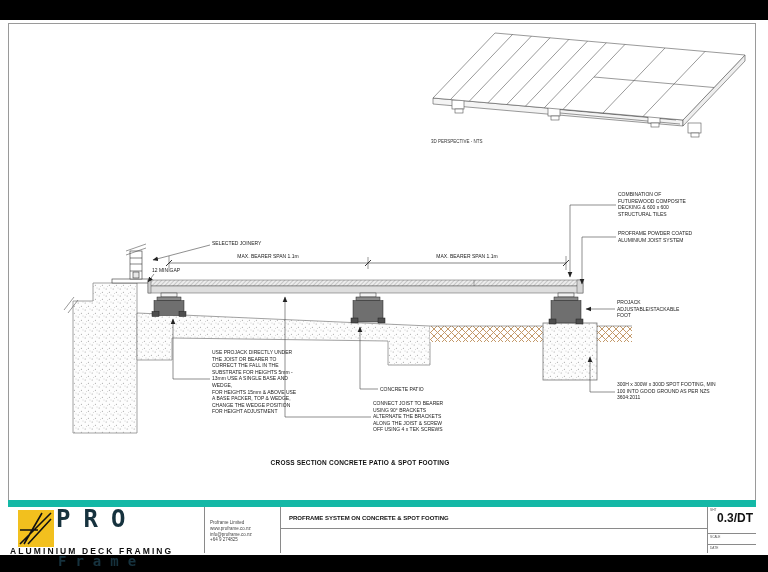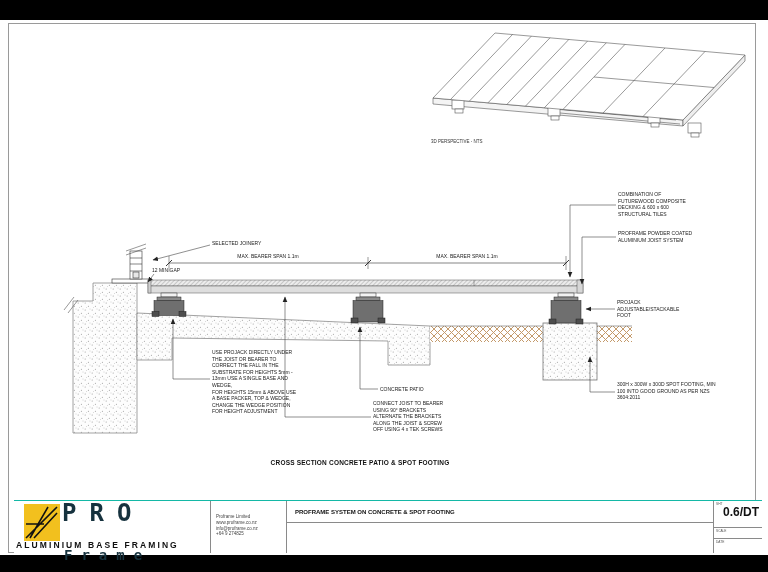--- a/index.html
+++ b/index.html
@@ -9,22 +9,22 @@
   .frame{position:absolute;left:8px;top:23px;width:748px;height:530px;
          border:1px solid #9a9a9a;box-sizing:border-box;}
   svg.lines{position:absolute;left:0;top:0;width:768px;height:572px;}
   .note{position:absolute;font-size:5px;line-height:6.6px;color:#222;
         white-space:pre-line;letter-spacing:0;}
   .tiny{font-size:4.5px;color:#333;}
   .dim-label{position:absolute;font-size:5px;color:#222;text-align:center;width:90px;}
   .sec-title{position:absolute;left:230px;top:459px;width:260px;text-align:center;
              font-size:6.5px;font-weight:bold;color:#111;letter-spacing:.2px;}
   
-  .tblock{position:absolute;left:14px;top:500px;width:748px;height:53px;
-          border-top:1px solid #14b8a6;box-sizing:border-box;background:#fff;}
+  .tblock{position:absolute;left:8px;top:500px;width:748px;height:53px;
+          border-top:7px solid #14b8a6;box-sizing:border-box;background:#fff;}
   .cell{position:absolute;top:0;height:100%;box-sizing:border-box;border-right:1px solid #8a8a8a;}
   .cell-logo{left:0;width:197px;}
   .cell-contact{left:197px;width:76px;}
   .cell-title{left:273px;width:427px;}
   .cell-num{left:700px;width:48px;border-right:none;}
   .logo-mark{position:absolute;left:10px;top:3px;}
   .logo-pro{position:absolute;left:48px;top:-2px;font-family:"DejaVu Sans Mono",monospace;
             font-weight:bold;font-size:24px;letter-spacing:13px;color:#16323e;}
   .logo-frame{position:absolute;left:50px;top:21px;font-family:"DejaVu Sans Mono",monospace;
             font-weight:bold;font-size:14px;letter-spacing:9px;color:#16323e;margin-top:25px;}
@@ -200,35 +200,35 @@
   <div class="sec-title">CROSS SECTION CONCRETE PATIO &amp; SPOT FOOTING</div>
 
   <div class="tblock">
     <div class="cell cell-logo">
       <svg class="logo-mark" width="36" height="37" viewBox="0 0 36 37">
         <rect x="0" y="0" width="36" height="37" fill="#f2c01e"></rect>
         <path d="M2,34 L33,3 M10,34 L33,9 M2,20 L20,20 M24,3 L6,34" stroke="#111" stroke-width="1.6" fill="none"></path>
       </svg>
       <div class="logo-pro" style="text-transform:uppercase;">Pro</div>
       <div class="logo-frame">Frame</div>
-      <div class="logo-tag">ALUMINIUM BASE FRAMING</div>
+      <div class="logo-tag">ALUMINIUM DECK FRAMING</div>
     </div>
     <div class="cell cell-contact">
       <div class="contact">Proframe Limited
 www.proframe.co.nz
 info@proframe.co.nz
 +64 9 274825</div>
     </div>
     <div class="cell cell-title">
       <div class="dwg-title-row">PROFRAME SYSTEM ON CONCRETE &amp; SPOT FOOTING</div>
     </div>
     <div class="cell cell-num">
       <div class="num-row1">
         <span class="num-label">SHT</span>
-        <span class="sheet-num">0.6/DT</span>
+        <span class="sheet-num">0.3/DT</span>
       </div>
       <div class="num-row2">
         <span class="num-label">SCALE</span>
       </div>
       <div class="num-row3">
         <span class="num-label">DATE</span>
       </div>
     </div>
   </div>
 </div>

